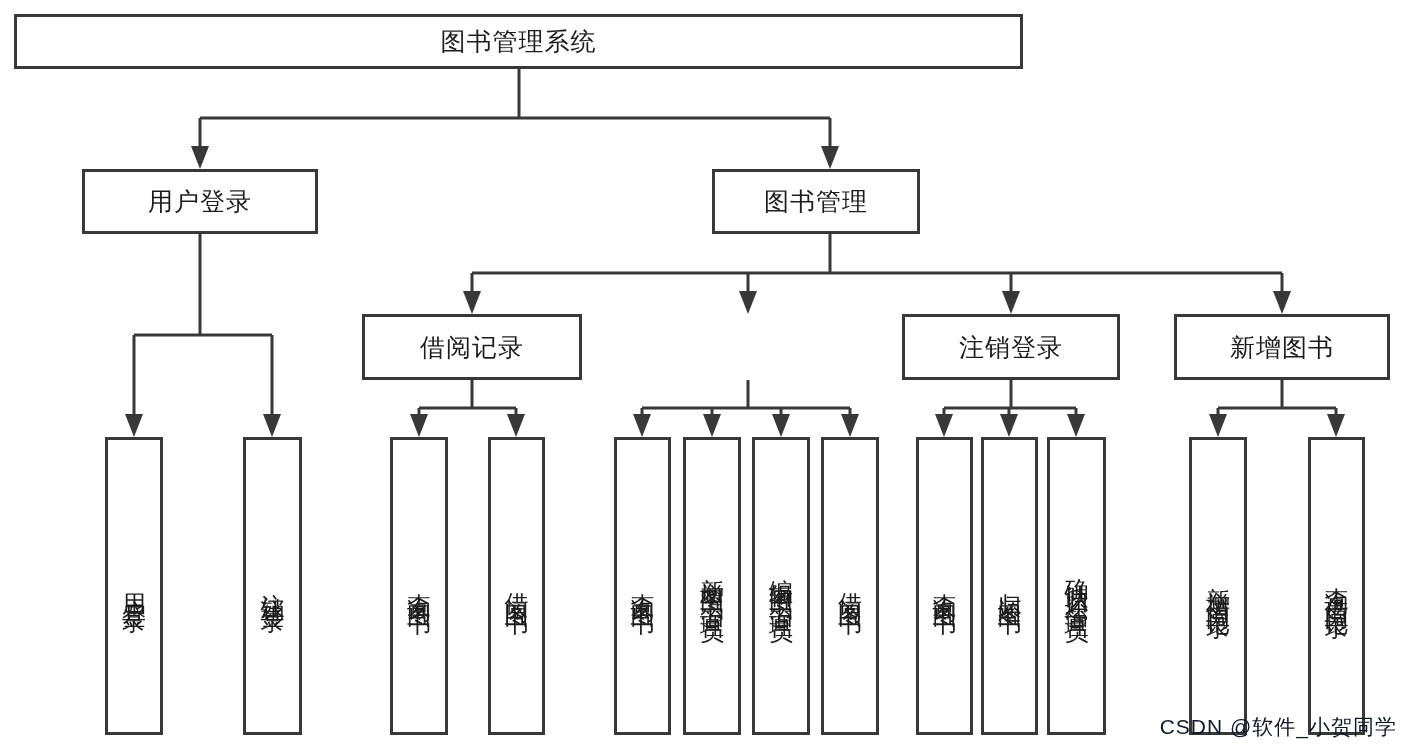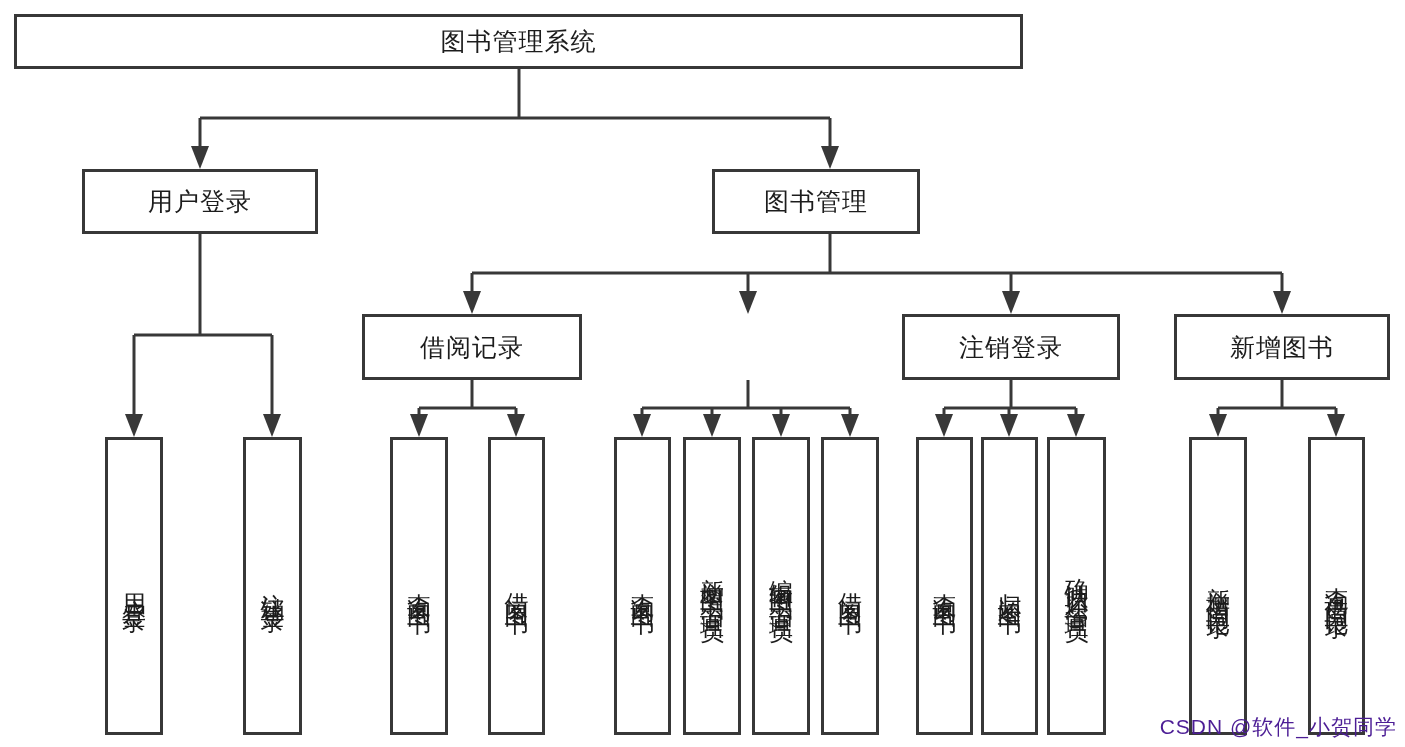--- a/index.html
+++ b/index.html
@@ -34,21 +34,21 @@
     letter-spacing:6px;
     line-height:1;
     max-height:288px;
   }
   #wires{position:absolute;left:0;top:0;width:1405px;height:747px;pointer-events:none;}
   .watermark{
     position:absolute;
     right:8px;
     top:713px;
     font-size:21px;
-    color:#4c1d95;
+    color:#0f172a;
     letter-spacing:1px;
     white-space:nowrap;
   }
 </style>
 </head>
 <body>
 
 <div id="canvas">
 
   <svg id="wires" viewBox="0 0 1405 747" xmlns="http://www.w3.org/2000/svg">

